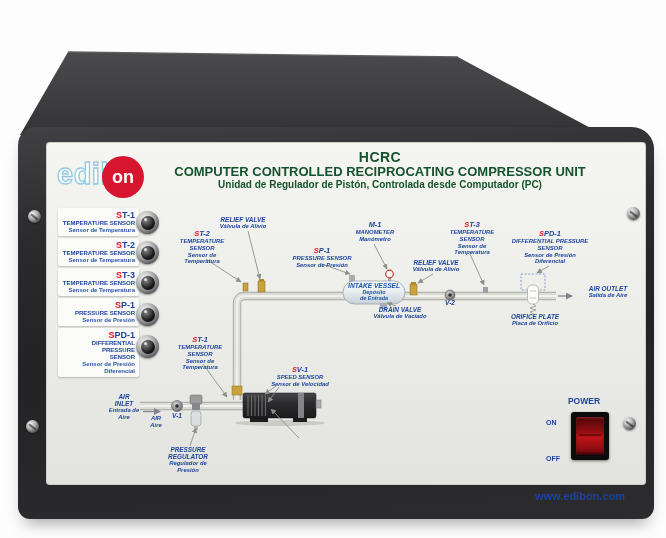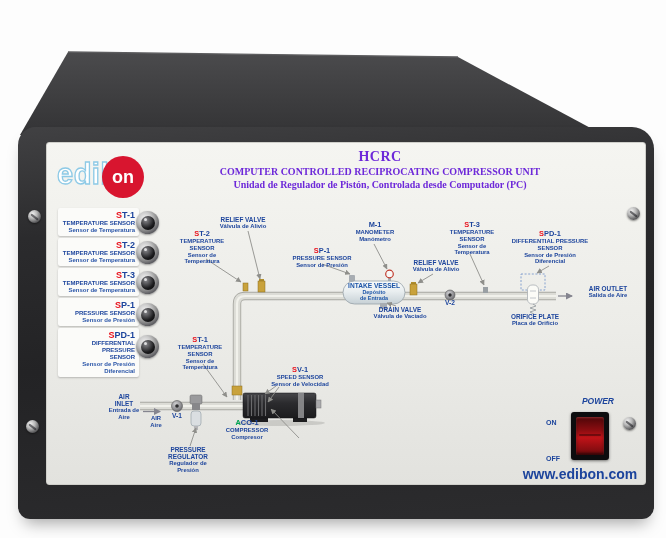--- a/index.html
+++ b/index.html
@@ -22,23 +22,23 @@
     background:rgba(20,20,25,.55);transform:rotate(38deg);border-radius:1px;}
 
   
   .logo-edib{position:absolute;left:57px;top:160px;font-size:29px;font-weight:700;line-height:1;
     color:#ffffff;-webkit-text-stroke:1.3px #8ecae6;letter-spacing:.5px;}
   .logo-circle{position:absolute;left:102px;top:156px;width:42px;height:42px;border-radius:50%;
     background:#d8152f;display:flex;align-items:center;justify-content:center;}
   .logo-on{color:#fff;font-weight:700;font-size:18px;letter-spacing:0;}
 
   
-  .header{position:absolute;left:150px;top:149px;width:460px;text-align:center;color:#6d28d9;font-family:Liberation Serif, serif;}
+  .header{position:absolute;left:150px;top:149px;width:460px;text-align:center;color:#14532d;}
   .model{font-size:14px;font-weight:700;letter-spacing:.5px;line-height:16px;}
-  .t-en{font-size:10px;font-weight:700;line-height:13px;}
+  .t-en{font-size:13px;font-weight:700;line-height:13px;}
   .t-es{font-size:10px;font-weight:700;line-height:13px;}
 
   
   .sbox{position:absolute;left:58px;width:74px;background:#fbfbf9;border-radius:2px;
     box-shadow:0 1px 2px rgba(0,0,0,.22);padding:2px 4px 2px 3px;text-align:right;color:#1c449c;}
   .sid{font-size:9px;font-weight:700;line-height:10px;}
   .sen,.ses{font-size:6px;font-weight:700;line-height:7px;}
   .ses{color:#2a55a8;}
   .tag-red::first-letter{color:#e8111c;}
   .tag-green::first-letter{color:#00a651;}
@@ -47,40 +47,40 @@
   .conn{position:absolute;left:136px;width:23px;height:23px;border-radius:50%;
     background:radial-gradient(circle at 38% 32%,#f2f2f2,#c9c9c9 30%,#8f8f8f 55%,#55555a 78%,#333);
     box-shadow:0 1px 2px rgba(0,0,0,.35);}
   .conn-core{position:absolute;left:4.5px;top:4.5px;width:14px;height:14px;border-radius:50%;
     background:radial-gradient(circle at 35% 30%,#8a8a8e,#1c1c1e 60%,#000);}
   .conn-core::after{content:"";position:absolute;left:3px;top:2.5px;width:3px;height:3px;border-radius:50%;
     background:rgba(255,255,255,.75);}
 
   
   .dlabel{position:absolute;text-align:center;color:#1c449c;font-weight:700;
-    font-size:5.9px;line-height:6.6px;}
+    font-size:5.9px;line-height:6.6px;font-style:italic;}
   .dlabel .tag{font-size:7.4px;line-height:8.4px;}
   .dlabel .b1{font-size:6.4px;line-height:7.2px;}
   .vessel-text{font-size:5.4px;line-height:6px;color:#1c55a8;}
   .vtag{font-size:6.6px;}
 
   
-  .pwr-label{position:absolute;left:554px;top:396px;width:60px;text-align:right;
-    color:#1c449c;font-size:8.5px;font-weight:700;font-style:italic;}
+  .pwr-label{position:absolute;left:554px;top:396px;width:60px;text-align:center;
+    color:#1c449c;font-size:8.5px;font-weight:700;}
   .onoff{position:absolute;left:546px;width:26px;text-align:left;color:#1c449c;
     font-size:7px;font-weight:700;}
   .switch-bezel{position:absolute;left:571px;top:412px;width:38px;height:48px;background:#0c0c0e;
     border-radius:3px;box-shadow:0 1px 3px rgba(0,0,0,.5);}
   .switch-rocker{position:absolute;left:5px;top:5px;width:28px;height:38px;border-radius:2px;
     background:linear-gradient(180deg,#4d0608 0%,#8c0d11 35%,#c01318 55%,#6f0a0d 100%);
     box-shadow:inset 0 1px 2px rgba(255,120,120,.35), inset 0 -2px 3px rgba(0,0,0,.6);}
   .switch-rocker::after{content:"";position:absolute;left:3px;top:17px;width:22px;height:2px;
     background:rgba(0,0,0,.35);border-radius:1px;}
-  .website{position:absolute;left:510px;top:466px;width:140px;text-align:center;
-    color:#1c449c;font-size:14px;font-weight:700;}
+  .website{position:absolute;left:510px;top:490px;width:140px;text-align:center;
+    color:#1c449c;font-size:11px;font-weight:700;}
 </style>
 </head>
 <body>
 
 <div class="stage">
 
   <svg width="666" height="538">
     <defs>
       <linearGradient id="topgrad" x1="0" y1="0" x2="0" y2="1">
         <stop offset="0" stop-color="#4b4b4d"></stop>
@@ -339,25 +339,20 @@
     <div>AIR</div>
     <div>Aire</div>
   </div>
   <div class="dlabel" style="left:165px;top:413px;width:24px;font-size:6.6px">V-1</div>
   <div class="dlabel" style="left:152px;top:446px;width:72px">
     <div class="b1">PRESSURE</div>
     <div class="b1">REGULATOR</div>
     <div>Regulador de</div>
     <div>Presión</div>
   </div>
-  <div class="dlabel" style="left:212px;top:419px;width:70px">
-    <div class="tag tag-green">ACO-1</div>
-    <div>COMPRESSOR</div>
-    <div>Compresor</div>
-  </div>
   <div class="dlabel" style="left:258px;top:366px;width:84px">
     <div class="tag tag-red">SV-1</div>
     <div>SPEED SENSOR</div>
     <div>Sensor de Velocidad</div>
   </div>
 
   <div class="pwr-label">POWER</div>
   <div class="onoff" style="top:419px">ON</div>
   <div class="onoff" style="top:455px">OFF</div>
   <div class="switch-bezel">

